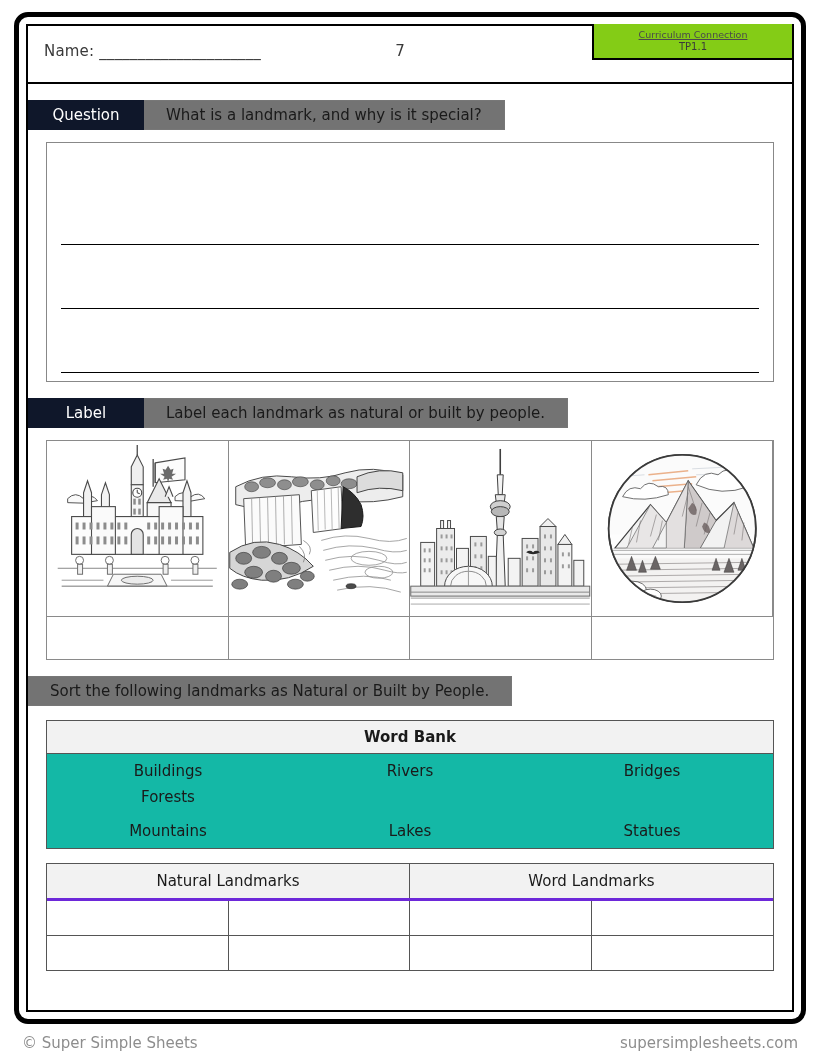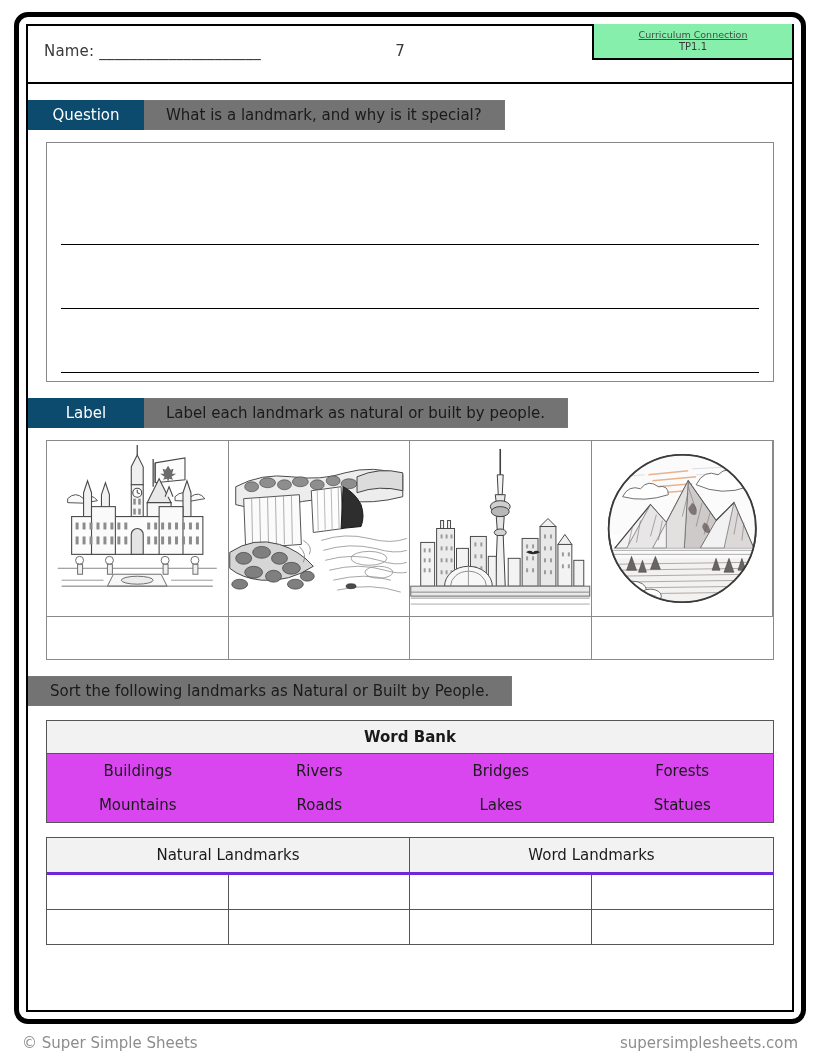--- a/index.html
+++ b/index.html
@@ -49,21 +49,21 @@
     left: 0; right: 0; top: 16px;
     text-align: center;
     font-size: 15px;
     color: #3a3a3a;
     margin-left: -20px;
   }
   .curriculum-box {
     position: absolute;
     right: 0px; top: -2px;
     width: 200px; height: 36px;
-    background: #86efac;
+    background: #84cc16;
     border: 2px solid #000;
     border-top: none;
     border-right: none;
     display: flex;
     flex-direction: column;
     align-items: center;
     justify-content: center;
     line-height: 1.15;
   }
   .curriculum-title {
@@ -77,21 +77,21 @@
   }
 
   
   .banner {
     display: flex;
     align-items: stretch;
     height: 30px;
     margin-top: 16px;
   }
   .banner-tag {
-    background: #0c4a6e;
+    background: #0f172a;
     color: #fff;
     font-size: 15px;
     display: flex;
     align-items: center;
     justify-content: center;
     padding: 0 14px;
     min-width: 116px;
   }
   .banner-text {
     background: #737373;
@@ -149,33 +149,33 @@
     height: 42px;
     background: #fff;
   }
   .label-cell-ans:last-child { border-right: none; }
   .label-cell-img svg { width: 100%; height: 100%; display:block; }
 
   
   .wordbank {
     margin: 14px 18px 0 18px;
     border: 1px solid #555;
-    background: #d946ef;
+    background: #14b8a6;
   }
   .wb-title {
     background: #f2f2f2;
     border-bottom: 1px solid #555;
     text-align: center;
     font-size: 15px;
     font-weight: bold;
     padding: 7px 0;
   }
   .wb-row {
     display: grid;
-    grid-template-columns: repeat(4, 1fr);
+    grid-template-columns: repeat(3, 1fr);
     padding: 4px 0;
   }
   .wb-cell {
     text-align: center;
     font-size: 15px;
     padding: 4px 0;
   }
 
   
   .sort-table {
@@ -630,21 +630,20 @@
   <div class="wordbank">
     <div class="wb-title">Word Bank</div>
     <div class="wb-row">
       <div class="wb-cell">Buildings</div>
       <div class="wb-cell">Rivers</div>
       <div class="wb-cell">Bridges</div>
       <div class="wb-cell">Forests</div>
     </div>
     <div class="wb-row">
       <div class="wb-cell">Mountains</div>
-      <div class="wb-cell">Roads</div>
       <div class="wb-cell">Lakes</div>
       <div class="wb-cell">Statues</div>
     </div>
   </div>
 
   <div class="sort-table">
     <div class="sort-head">
       <div class="sort-head-cell">Natural Landmarks</div>
       <div class="sort-head-cell">Word Landmarks</div>
     </div>

